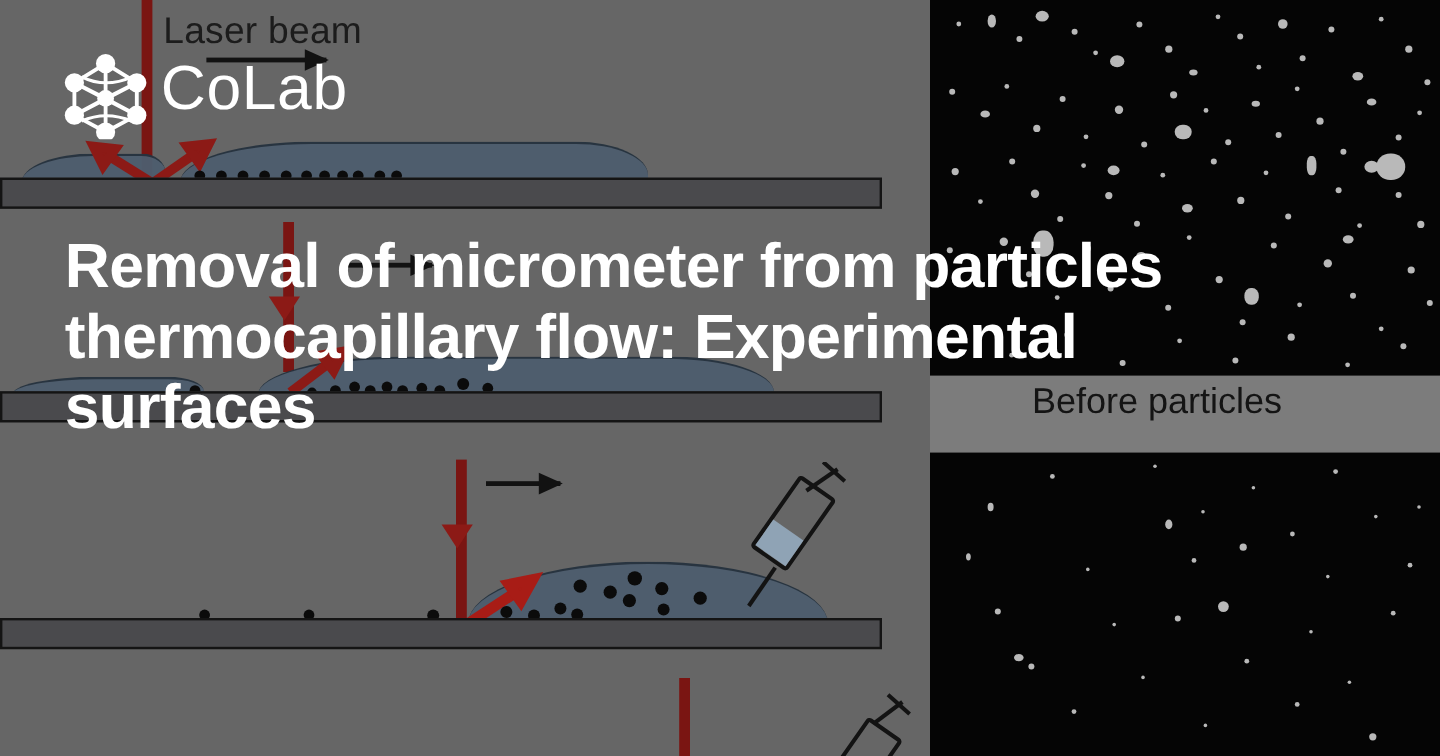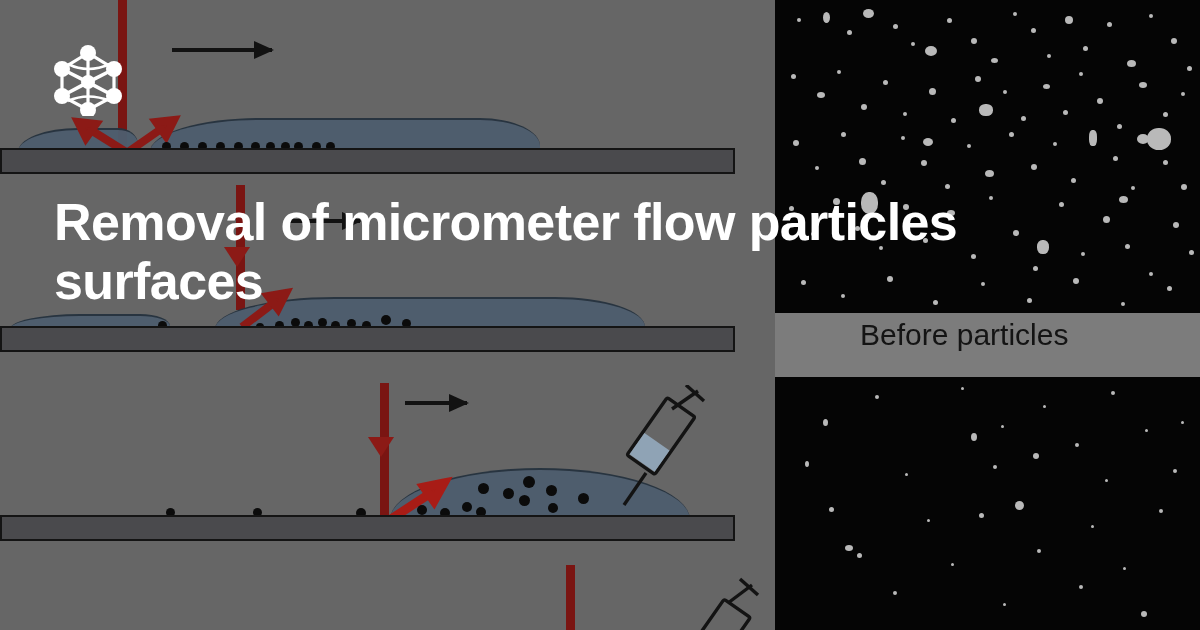--- a/index.html
+++ b/index.html
@@ -144,20 +144,21 @@
 <body>
 
 <div id="page">
 
   <div id="diagram-column">
 
     <div class="panel" style="top:0;height:180px;">
 
       <div class="beam" style="left:118px;top:0;height:150px;"></div>
 
+      <div class="label-laser" style="left:136px;top:8px;">Laser beam</div>
 
       <div class="dir-arrow" style="left:172px;top:48px;width:100px;"></div>
 
       <div class="droplet" style="left:18px;top:128px;width:120px;height:24px;border-radius:60px 20px 0 0 / 24px 16px 0 0;"></div>
       <div class="droplet" style="left:150px;top:118px;width:390px;height:34px;border-radius:110px 60px 0 0 / 34px 28px 0 0;"></div>
 
       <svg style="position:absolute;left:48px;top:100px;" width="140" height="60" viewBox="0 0 140 60">
         <g stroke="#8c1a16" stroke-width="8" fill="#8c1a16">
           <line x1="78" y1="52" x2="30" y2="22"></line>
           <polygon points="30,22 48,24 38,38"></polygon>
@@ -277,20 +278,21 @@
         <g fill="#ffffff">
           <circle cx="40" cy="9" r="8"></circle>
           <circle cx="14" cy="25" r="8"></circle>
           <circle cx="66" cy="25" r="8"></circle>
           <circle cx="14" cy="52" r="8"></circle>
           <circle cx="66" cy="52" r="8"></circle>
           <circle cx="40" cy="66" r="8"></circle>
           <circle cx="40" cy="38" r="7"></circle>
         </g>
       </svg>
+      <div id="logo-word">CoLab</div>
     </div>
   </div>
 
   <div class="micro" style="left:775px;top:0;width:425px;height:318px;">
     <span class="spk" style="left:22px;top:18px;width:4px;height:4px;"></span>
     <span class="spk" style="left:48px;top:12px;width:7px;height:11px;"></span>
     <span class="spk" style="left:72px;top:30px;width:5px;height:5px;"></span>
     <span class="spk" style="left:88px;top:9px;width:11px;height:9px;"></span>
     <span class="spk" style="left:118px;top:24px;width:5px;height:5px;"></span>
     <span class="spk" style="left:136px;top:42px;width:4px;height:4px;"></span>
@@ -414,17 +416,18 @@
     <span class="spk" style="left:176px;top:186px;width:3px;height:3px;"></span>
     <span class="spk" style="left:262px;top:172px;width:4px;height:4px;"></span>
     <span class="spk" style="left:348px;top:190px;width:3px;height:3px;"></span>
     <span class="spk" style="left:118px;top:214px;width:4px;height:4px;"></span>
     <span class="spk" style="left:228px;top:226px;width:3px;height:3px;"></span>
     <span class="spk" style="left:304px;top:208px;width:4px;height:4px;"></span>
     <span class="spk" style="left:366px;top:234px;width:6px;height:6px;"></span>
   </div>
 
   <div id="headline">
-    <div>Removal of micrometer flow particles</div>
+    <div>Removal of micrometer from particles</div>
+    <div>thermocapillary flow: Experimental</div>
     <div>surfaces</div>
   </div>
 
 </div>
 
 </body></html>

